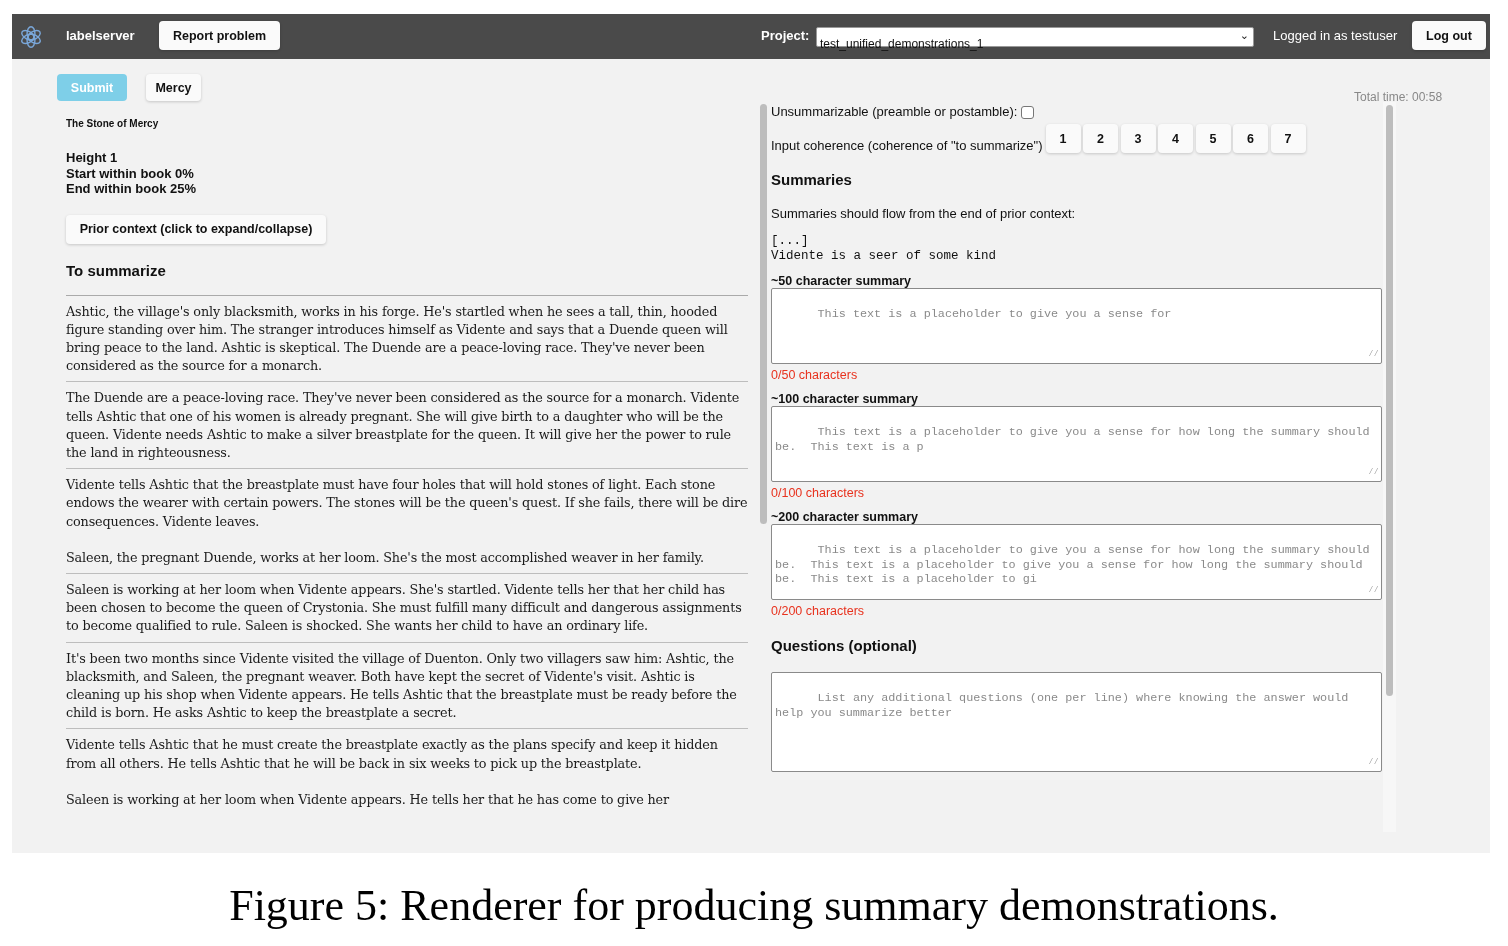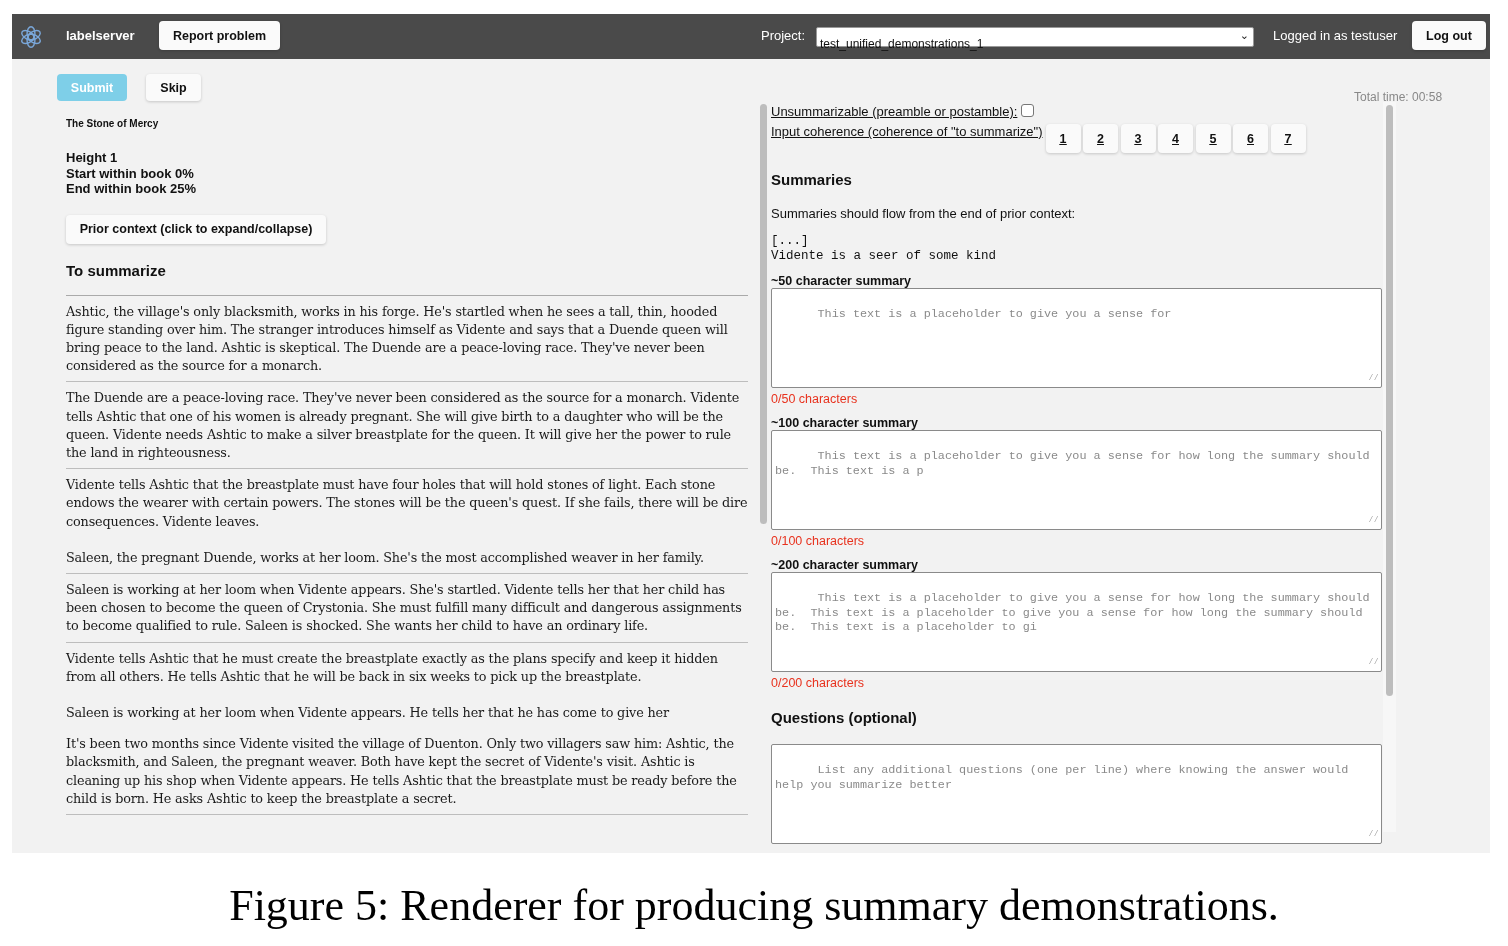--- a/index.html
+++ b/index.html
@@ -18,21 +18,21 @@
     .brand {
       position: absolute; left: 54px; top: 14px; color: #fff; font-weight: bold;
       font-size: 13px;
     }
     .btn {
       background: #fafafa; border: none; border-radius: 4px; font-weight: bold;
       font-family: "Liberation Sans", sans-serif; font-size: 12.5px; color: #111;
       box-shadow: 0 1px 3px rgba(0,0,0,0.18); cursor: pointer;
     }
     .report-btn { position: absolute; left: 147px; top: 7px; width: 121px; height: 29px; }
-    .project-label { position: absolute; left: 749px; top: 14px; color: #fff; font-size: 13px; }
+    .project-label { position: absolute; left: 749px; top: 14px; color: #fff; font-size: 13px; font-weight: bold; }
     .project-select {
       position: absolute; left: 804px; top: 13px; width: 438px; height: 18px;
       background: #fff; border: 1px solid #999; border-radius: 2px;
       font-size: 12px; color: #111; padding: 9px 3px; line-height: 15px;
     }
     .project-select .chev {
       position: absolute; right: 4px; top: 0px; font-size: 11px; color: #222;
     }
     .logged-in { position: absolute; left: 1261px; top: 14px; color: #fff; font-size: 13px; text-align: center; }
     .logout-btn { position: absolute; left: 1400px; top: 7px; width: 74px; height: 29px; }
@@ -70,39 +70,39 @@
     }
     .right-scroll-r {
       position: absolute; left: 1374px; top: 91px; width: 7px; height: 591px;
       background: #bdbdbd; border-radius: 4px;
     }
     .right-track-r {
       position: absolute; left: 1371px; top: 88px; width: 13px; height: 730px;
       background: #f7f7f7;
     }
     .right { position: absolute; left: 759px; top: 90px; width: 612px; font-size: 13px; }
-    .row { display: flex; align-items: flex-start; text-decoration: underline; }
+    .row { display: flex; align-items: flex-end; }
     .checkbox {
       width: 13px; height: 13px; border: 1px solid #777; border-radius: 3px;
       background: #fff; margin-left: 4px;
     }
     .coh-row { margin-top: 5px; }
     .coh-btn {
       width: 35px; height: 29px; margin-left: 2.5px; font-size: 12.5px;
     }
     .coh-btn:first-child { margin-left: 0; }
     .summ-h { font-size: 15px; font-weight: bold; margin-top: 18px; }
     .flow { margin-top: 18px; font-size: 13px; }
     .prior-end {
       margin-top: 13px; font-family: "Liberation Mono", monospace; font-size: 12.5px;
       line-height: 15px; white-space: pre;
     }
     .sum-label { font-weight: bold; font-size: 12.5px; margin-top: 10px; line-height: 14px; }
     .ta {
-      width: 611px; height: 100px; background: #fff; border: 1px solid #8a8a8a;
+      width: 611px; height: 76px; background: #fff; border: 1px solid #8a8a8a;
       border-radius: 2px; padding: 3px 3px; font-family: "Liberation Mono", monospace;
       font-size: 11.8px; line-height: 14.8px; color: #8a8a8a; position: relative;
       white-space: pre-wrap;
     }
     .ta .grip {
       position: absolute; right: 2px; bottom: 1px; font-size: 9px; color: #888;
     }
     .counter { color: #e8321e; font-size: 12.5px; margin-top: 4px; line-height: 14px; }
     .counter + .sum-label { margin-top: 10px; }
     .q-h { font-size: 15px; font-weight: bold; margin-top: 19px; margin-bottom: 18px; }
@@ -132,21 +132,21 @@
     <span class="project-label">Project:</span>
     <div class="project-select">
       <span>test_unified_demonstrations_1</span>
       <span class="chev">⌄</span>
     </div>
     <span class="logged-in">Logged in as testuser</span>
     <button class="btn logout-btn">Log out</button>
   </div>
 
   <button class="btn submit-btn">Submit</button>
-  <button class="btn skip-btn">Skip</button>
+  <button class="btn skip-btn">Mercy</button>
   <span class="total-time">Total time: 00:58</span>
 
   <div class="left">
     <div class="title">The Stone of Mercy</div>
     <div class="meta">Height 1</div>
     <div class="meta">Start within book 0%</div>
     <div class="meta">End within book 25%</div>
     <button class="btn prior-btn">Prior context (click to expand/collapse)</button>
     <div class="section-h">To summarize</div>
     <div class="passages">
@@ -156,26 +156,26 @@
       <div class="passage">
         <p>The Duende are a peace-loving race. They've never been considered as the source for a monarch. Vidente tells Ashtic that one of his women is already pregnant. She will give birth to a daughter who will be the queen. Vidente needs Ashtic to make a silver breastplate for the queen. It will give her the power to rule the land in righteousness.</p>
       </div>
       <div class="passage">
         <p>Vidente tells Ashtic that the breastplate must have four holes that will hold stones of light. Each stone endows the wearer with certain powers. The stones will be the queen's quest. If she fails, there will be dire consequences. Vidente leaves.</p>
         <p>Saleen, the pregnant Duende, works at her loom. She's the most accomplished weaver in her family.</p>
       </div>
       <div class="passage">
         <p>Saleen is working at her loom when Vidente appears. She's startled. Vidente tells her that her child has been chosen to become the queen of Crystonia. She must fulfill many difficult and dangerous assignments to become qualified to rule. Saleen is shocked. She wants her child to have an ordinary life.</p>
       </div>
+      <div class="passage">
+        <p>It's been two months since Vidente visited the village of Duenton. Only two villagers saw him: Ashtic, the blacksmith, and Saleen, the pregnant weaver. Both have kept the secret of Vidente's visit. Ashtic is cleaning up his shop when Vidente appears. He tells Ashtic that the breastplate must be ready before the child is born. He asks Ashtic to keep the breastplate a secret.</p>
+      </div>
       <div class="passage last">
         <p>Vidente tells Ashtic that he must create the breastplate exactly as the plans specify and keep it hidden from all others. He tells Ashtic that he will be back in six weeks to pick up the breastplate.</p>
         <p>Saleen is working at her loom when Vidente appears. He tells her that he has come to give her</p>
-      </div>
-      <div class="passage">
-        <p>It's been two months since Vidente visited the village of Duenton. Only two villagers saw him: Ashtic, the blacksmith, and Saleen, the pregnant weaver. Both have kept the secret of Vidente's visit. Ashtic is cleaning up his shop when Vidente appears. He tells Ashtic that the breastplate must be ready before the child is born. He asks Ashtic to keep the breastplate a secret.</p>
       </div>
     </div>
   </div>
 
   <div class="right-scroll-l"></div>
   <div class="right-track-r"></div>
   <div class="right-scroll-r"></div>
 
   <div class="right">
     <div class="row">

